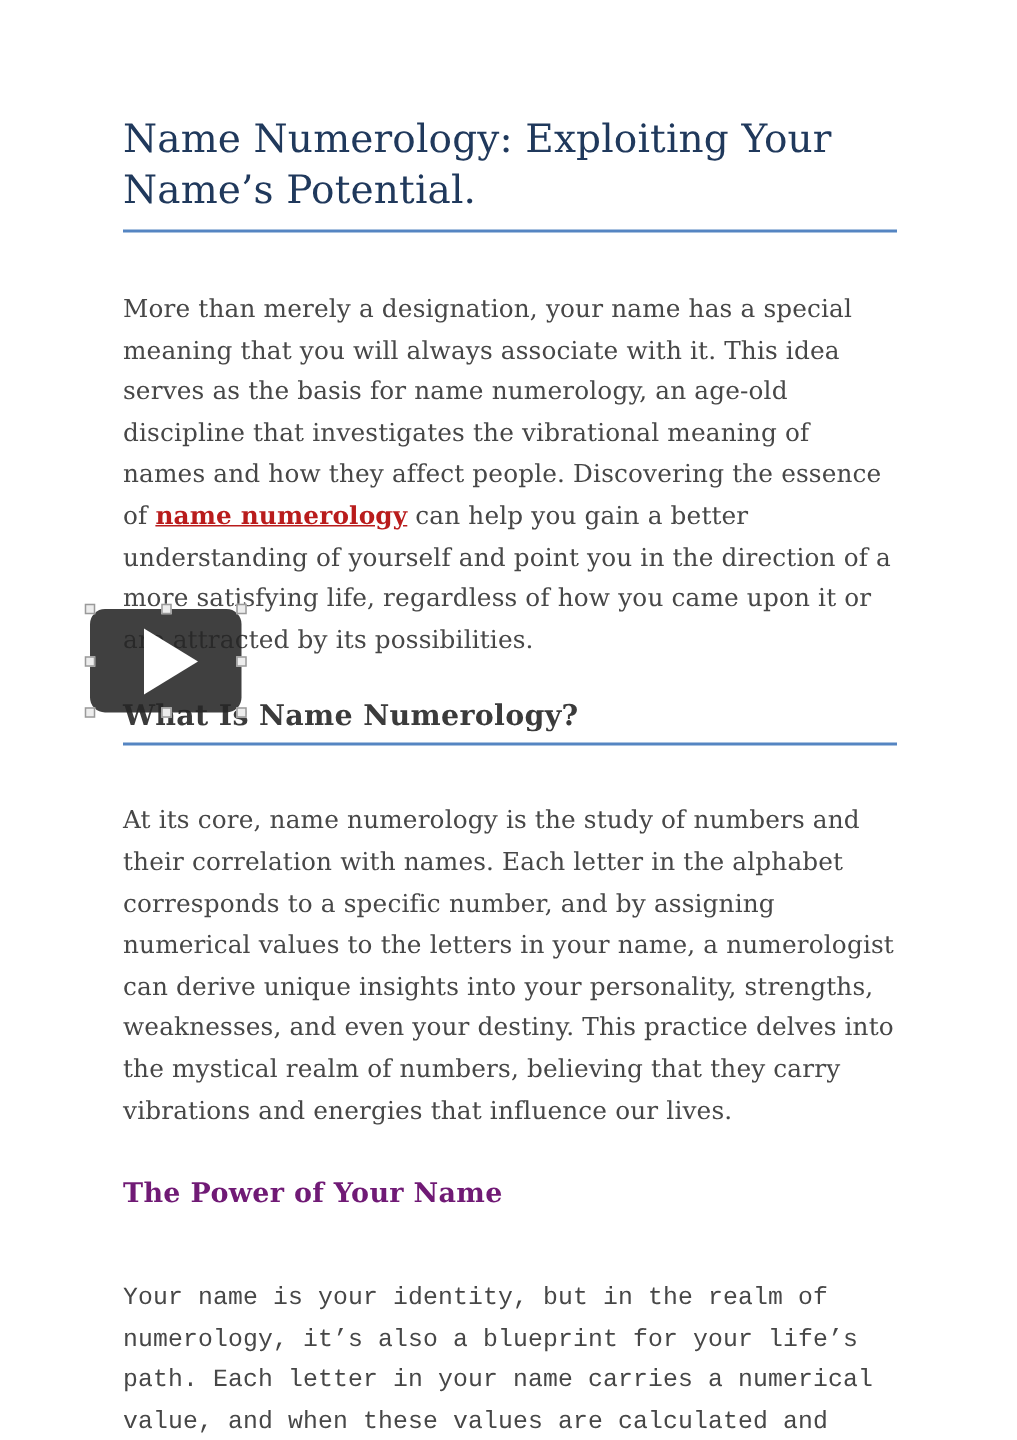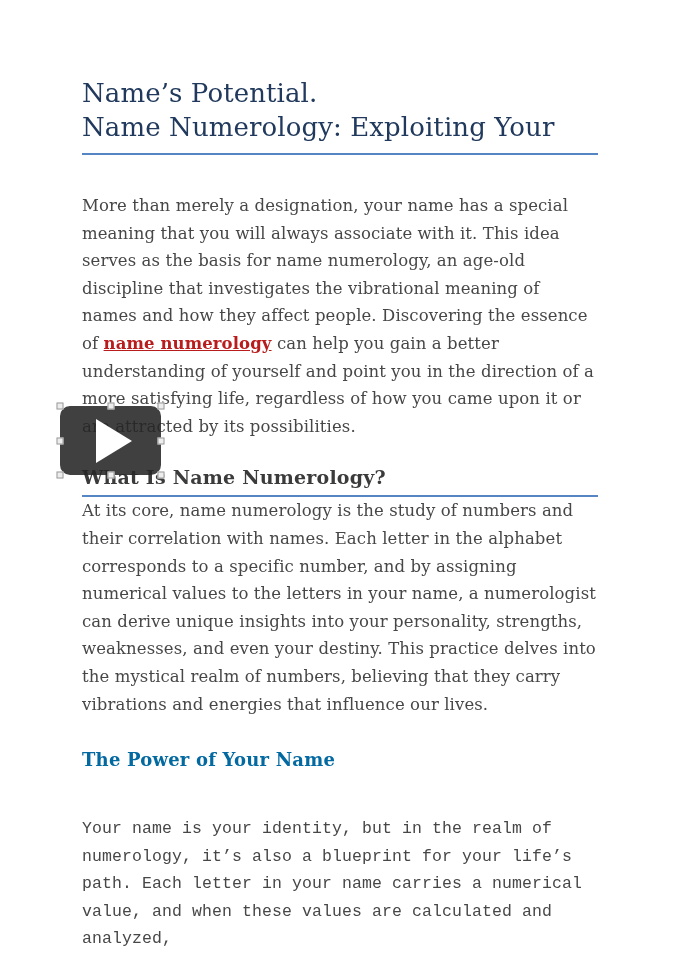--- a/index.html
+++ b/index.html
@@ -37,41 +37,41 @@
   }
   .rule.title-rule { margin-top: 9px; }
   .rule.h2-rule { margin-top: 5px; }
   p.body-text {
     font-size: 16.5px;
     line-height: 27.6px;
     color: #474747;
     letter-spacing: 0.1px;
   }
   p.p-intro { margin-top: 37px; }
-  p.p-section1 { }
+  p.p-section1 { margin-top: 36px; }
   p.p-section2 { margin-top: 43px; font-family: Liberation Mono, monospace; }
   a.inline-link {
     color: #b91c1c;
     font-weight: 700;
     text-decoration: underline;
   }
   h2.section-heading {
     margin-top: 25px;
     font-size: 19px;
     line-height: 25px;
     font-weight: 700;
     color: #3b3b3b;
     letter-spacing: 0.2px;
   }
   h3.sub-heading {
     margin-top: 30px;
     font-size: 18px;
     line-height: 24px;
     font-weight: 700;
-    color: #0369a1;
+    color: #701a75;
     letter-spacing: 0.2px;
   }
   
   .video-overlay {
     position: absolute;
     left: 60px;
     top: 330px;
     width: 101px;
     height: 69px;
     background: rgba(37, 37, 37, 0.88);
@@ -107,22 +107,22 @@
   .h-bm { left: 50%;  top: 100%;  transform: translate(-50%, -50%); }
   .h-br { left: 100%; top: 100%;  transform: translate(-50%, -50%); }
 </style>
 </head>
 <body>
 
 <div class="page">
   <div class="content">
 
     <h1 class="doc-title">
+      <span class="title-line">Name Numerology: Exploiting Your</span>
       <span class="title-line">Name’s Potential.</span>
-      <span class="title-line">Name Numerology: Exploiting Your</span>
     </h1>
     <div class="rule title-rule"></div>
 
     <p class="body-text p-intro"><span>More than merely a designation, your name has a special meaning that you will always associate with it. This idea serves as the basis for name numerology, an age-old discipline that investigates the vibrational meaning of names and how they affect people. Discovering the essence of </span><a class="inline-link" href="#">name numerology</a><span> can help you gain a better understanding of yourself and point you in the direction of a more satisfying life, regardless of how you came upon it or are attracted by its possibilities.</span></p>
 
     <h2 class="section-heading">What Is Name Numerology?</h2>
     <div class="rule h2-rule"></div>
 
     <p class="body-text p-section1">At its core, name numerology is the study of numbers and their correlation with names. Each letter in the alphabet corresponds to a specific number, and by assigning numerical values to the letters in your name, a numerologist can derive unique insights into your personality, strengths, weaknesses, and even your destiny. This practice delves into the mystical realm of numbers, believing that they carry vibrations and energies that influence our lives.</p>
 

